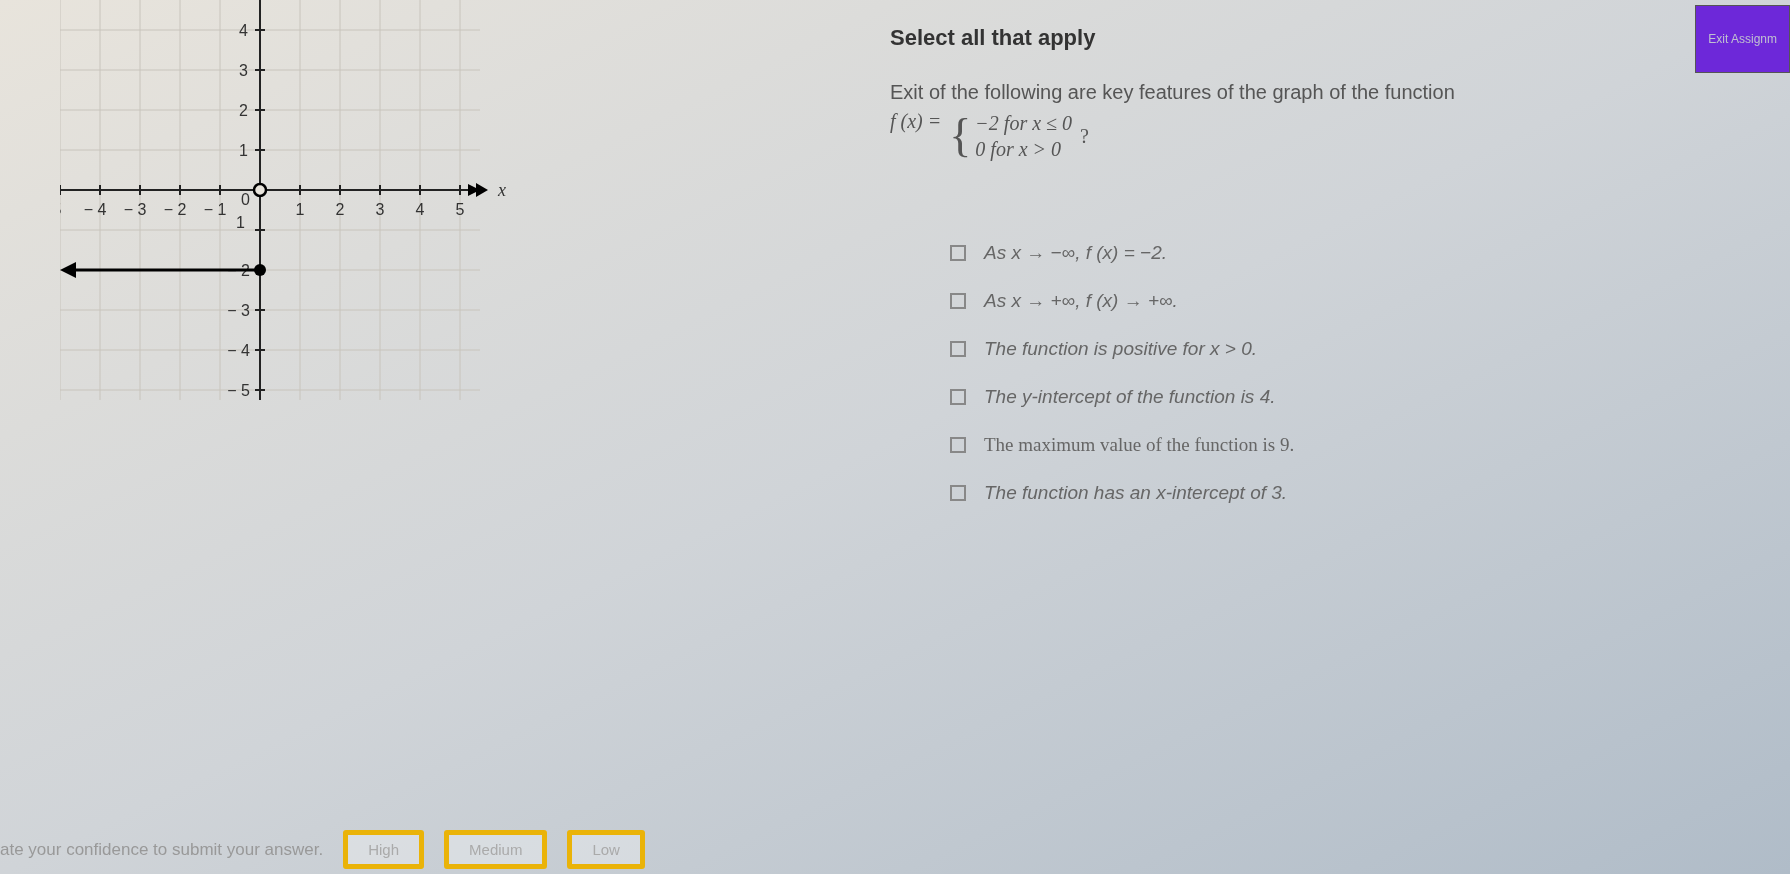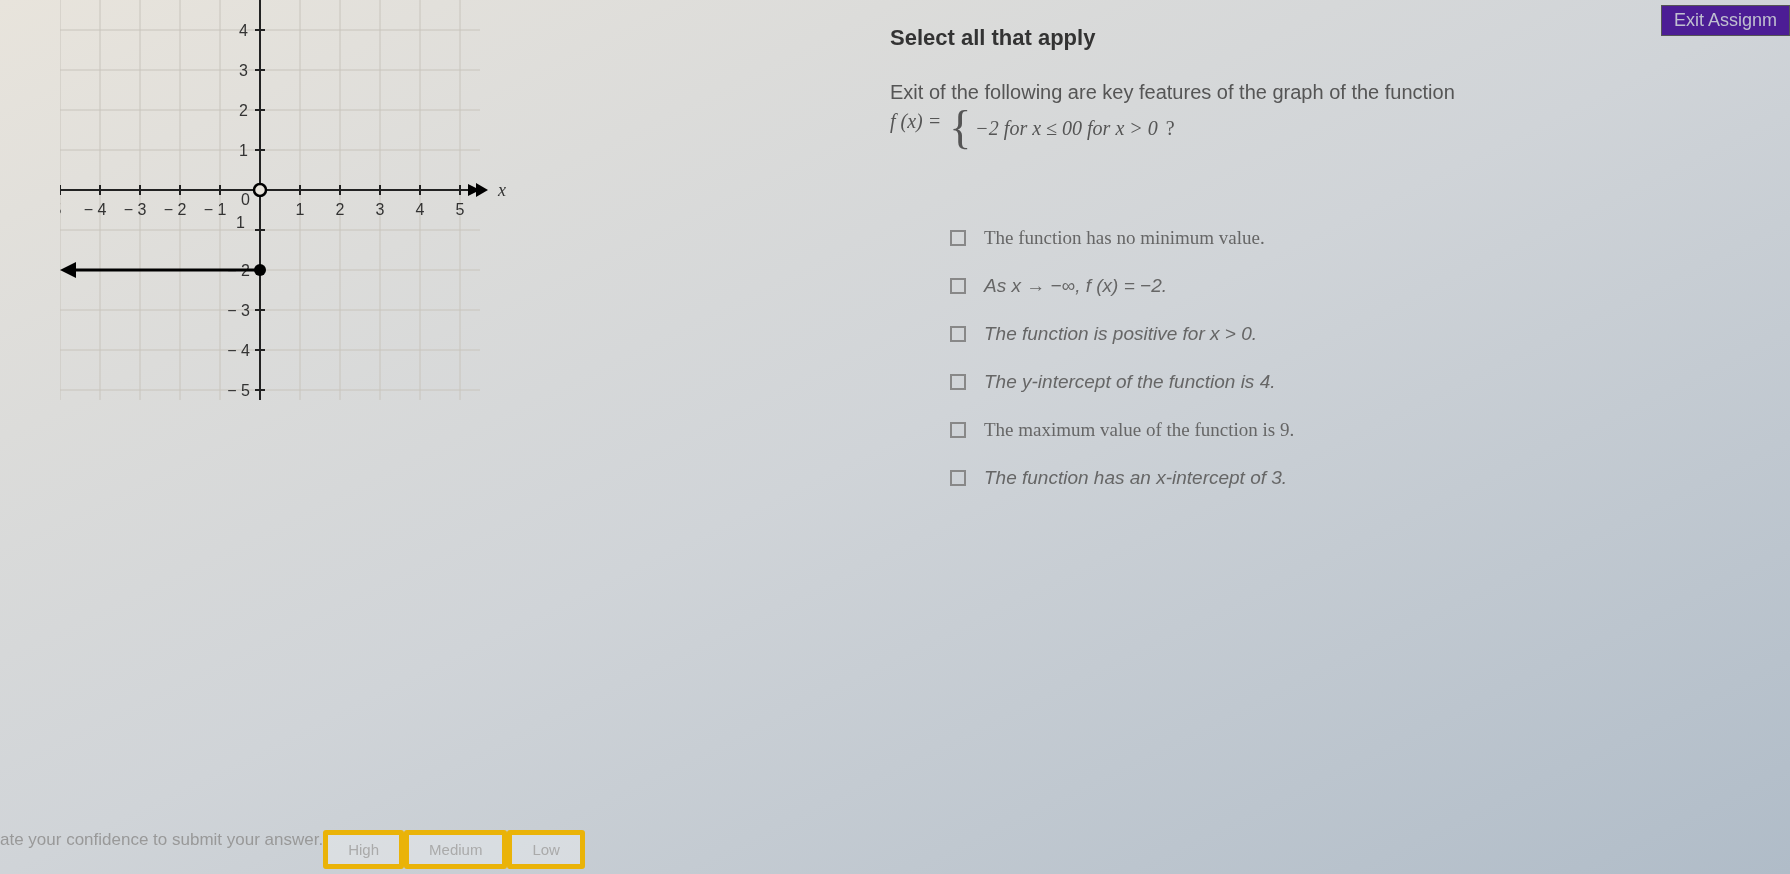--- a/index.html
+++ b/index.html
@@ -12,24 +12,24 @@
       background: linear-gradient(to bottom right, #e8e4dc 0%, #d0d4d8 50%, #b0bcc8 100%);
       width: 1790px;
       height: 874px;
       position: relative;
       overflow: hidden;
     }
     .exit-button {
       position: absolute;
       top: 5px;
       right: 0;
-      background: #4c1d95;
+      background: #6d28d9;
       color: #c0c0d0;
-      padding: 4px 12px;
-      font-size: 18px;
+      padding: 26px 12px;
+      font-size: 12px;
       border: 1px solid #555;
       cursor: pointer;
     }
     .graph-container {
       position: absolute;
       top: 0;
       left: 60px;
       width: 460px;
       height: 400px;
     }
@@ -70,21 +70,21 @@
       margin-left: 8px;
     }
     .brace {
       font-size: 46px;
       font-style: normal;
       font-weight: 300;
       line-height: 0.8;
     }
     .piecewise {
       display: inline-flex;
-      flex-direction: row;
+      flex-direction: column;
       font-size: 20px;
       margin-left: 4px;
     }
     .piecewise div {
       line-height: 1.3;
     }
     .qmark {
       align-self: center;
       margin-left: 8px;
       font-style: normal;
@@ -112,20 +112,22 @@
     }
     .math {
       font-style: italic;
       font-family: Liberation Sans, sans-serif;
     }
     .footer {
       position: absolute;
       bottom: 5px;
       left: 0;
       display: flex;
+      align-items: center;
+      gap: 20px;
       color: #888;
       font-size: 17px;
     }
     .footer-text {
       color: #999;
     }
     .conf-button {
       padding: 6px 20px;
       border: 5px solid #eab308;
       background: rgba(255,255,255,0.3);
@@ -264,25 +266,25 @@
         <div>−2 for x ≤ 0</div>
         <div>0 for x &gt; 0</div>
       </span>
       <span class="qmark">?</span>
     </span>
   </div>
 
   <div class="options">
     <div class="option">
       <div class="checkbox"></div>
-      <span class="option-text">The function has no minimum value.</span>
-    </div>
-    <div class="option">
-      <div class="checkbox"></div>
       <span class="option-text math">As x → −∞, f (x) = −2.</span>
+    </div>
+    <div class="option">
+      <div class="checkbox"></div>
+      <span class="option-text math">As x → +∞, f (x) → +∞.</span>
     </div>
     <div class="option">
       <div class="checkbox"></div>
       <span class="option-text math">The function is positive for x &gt; 0.</span>
     </div>
     <div class="option">
       <div class="checkbox"></div>
       <span class="option-text math">The y-intercept of the function is 4.</span>
     </div>
     <div class="option">

